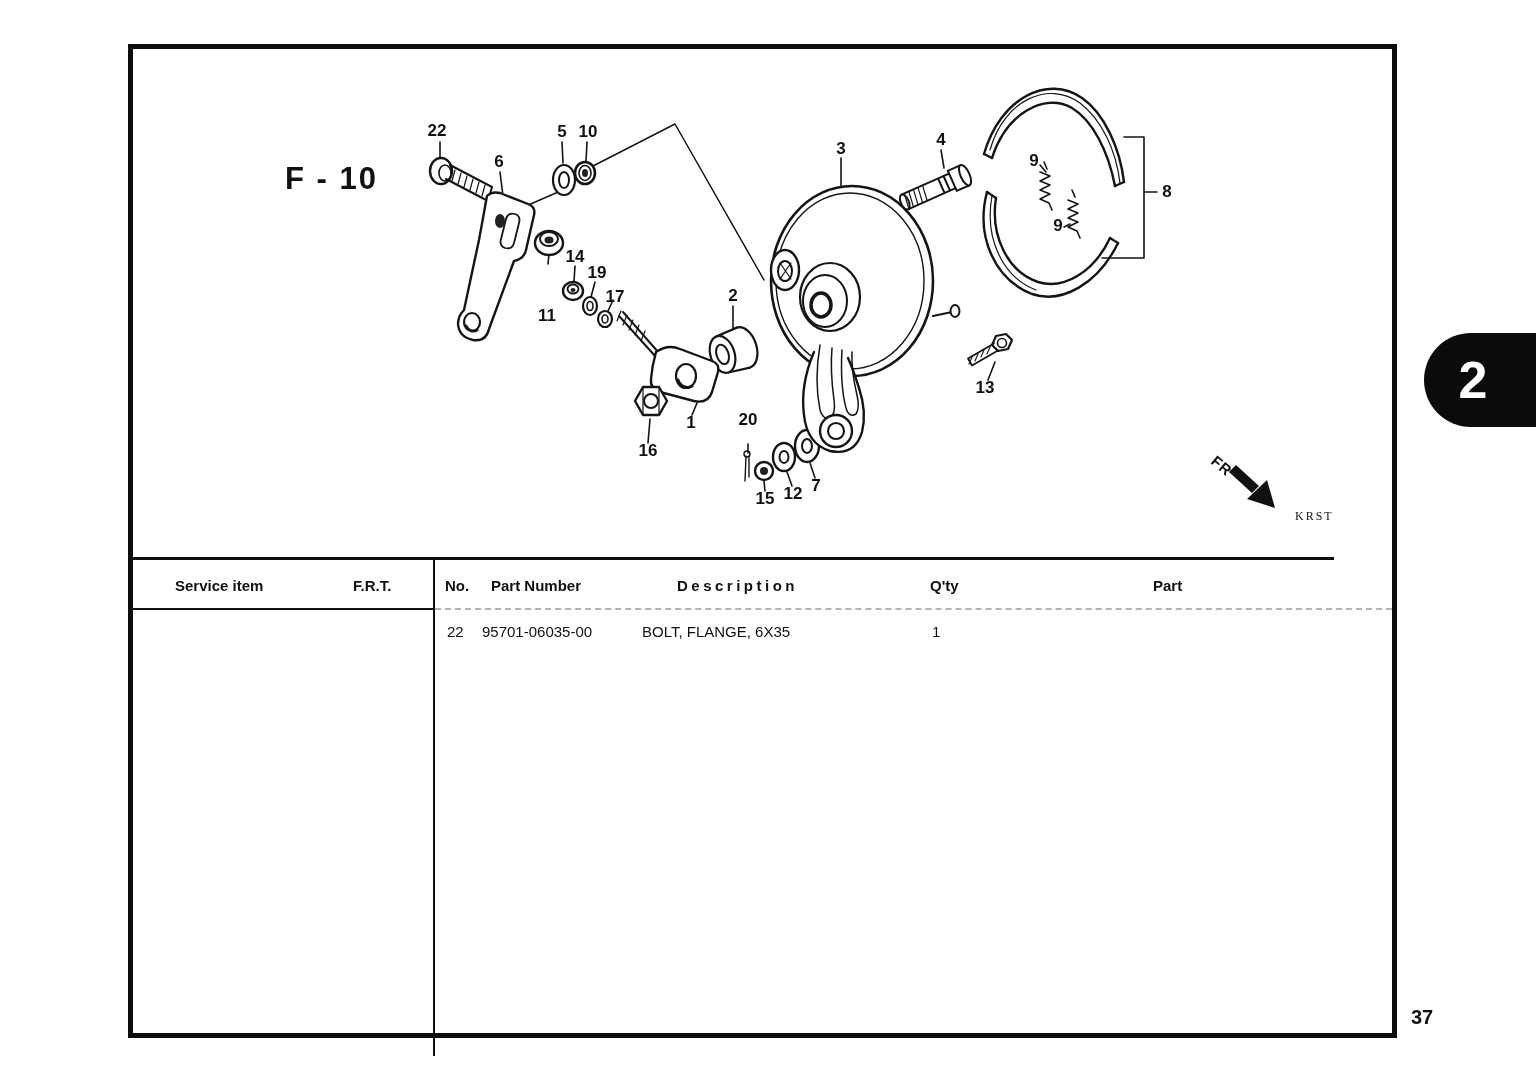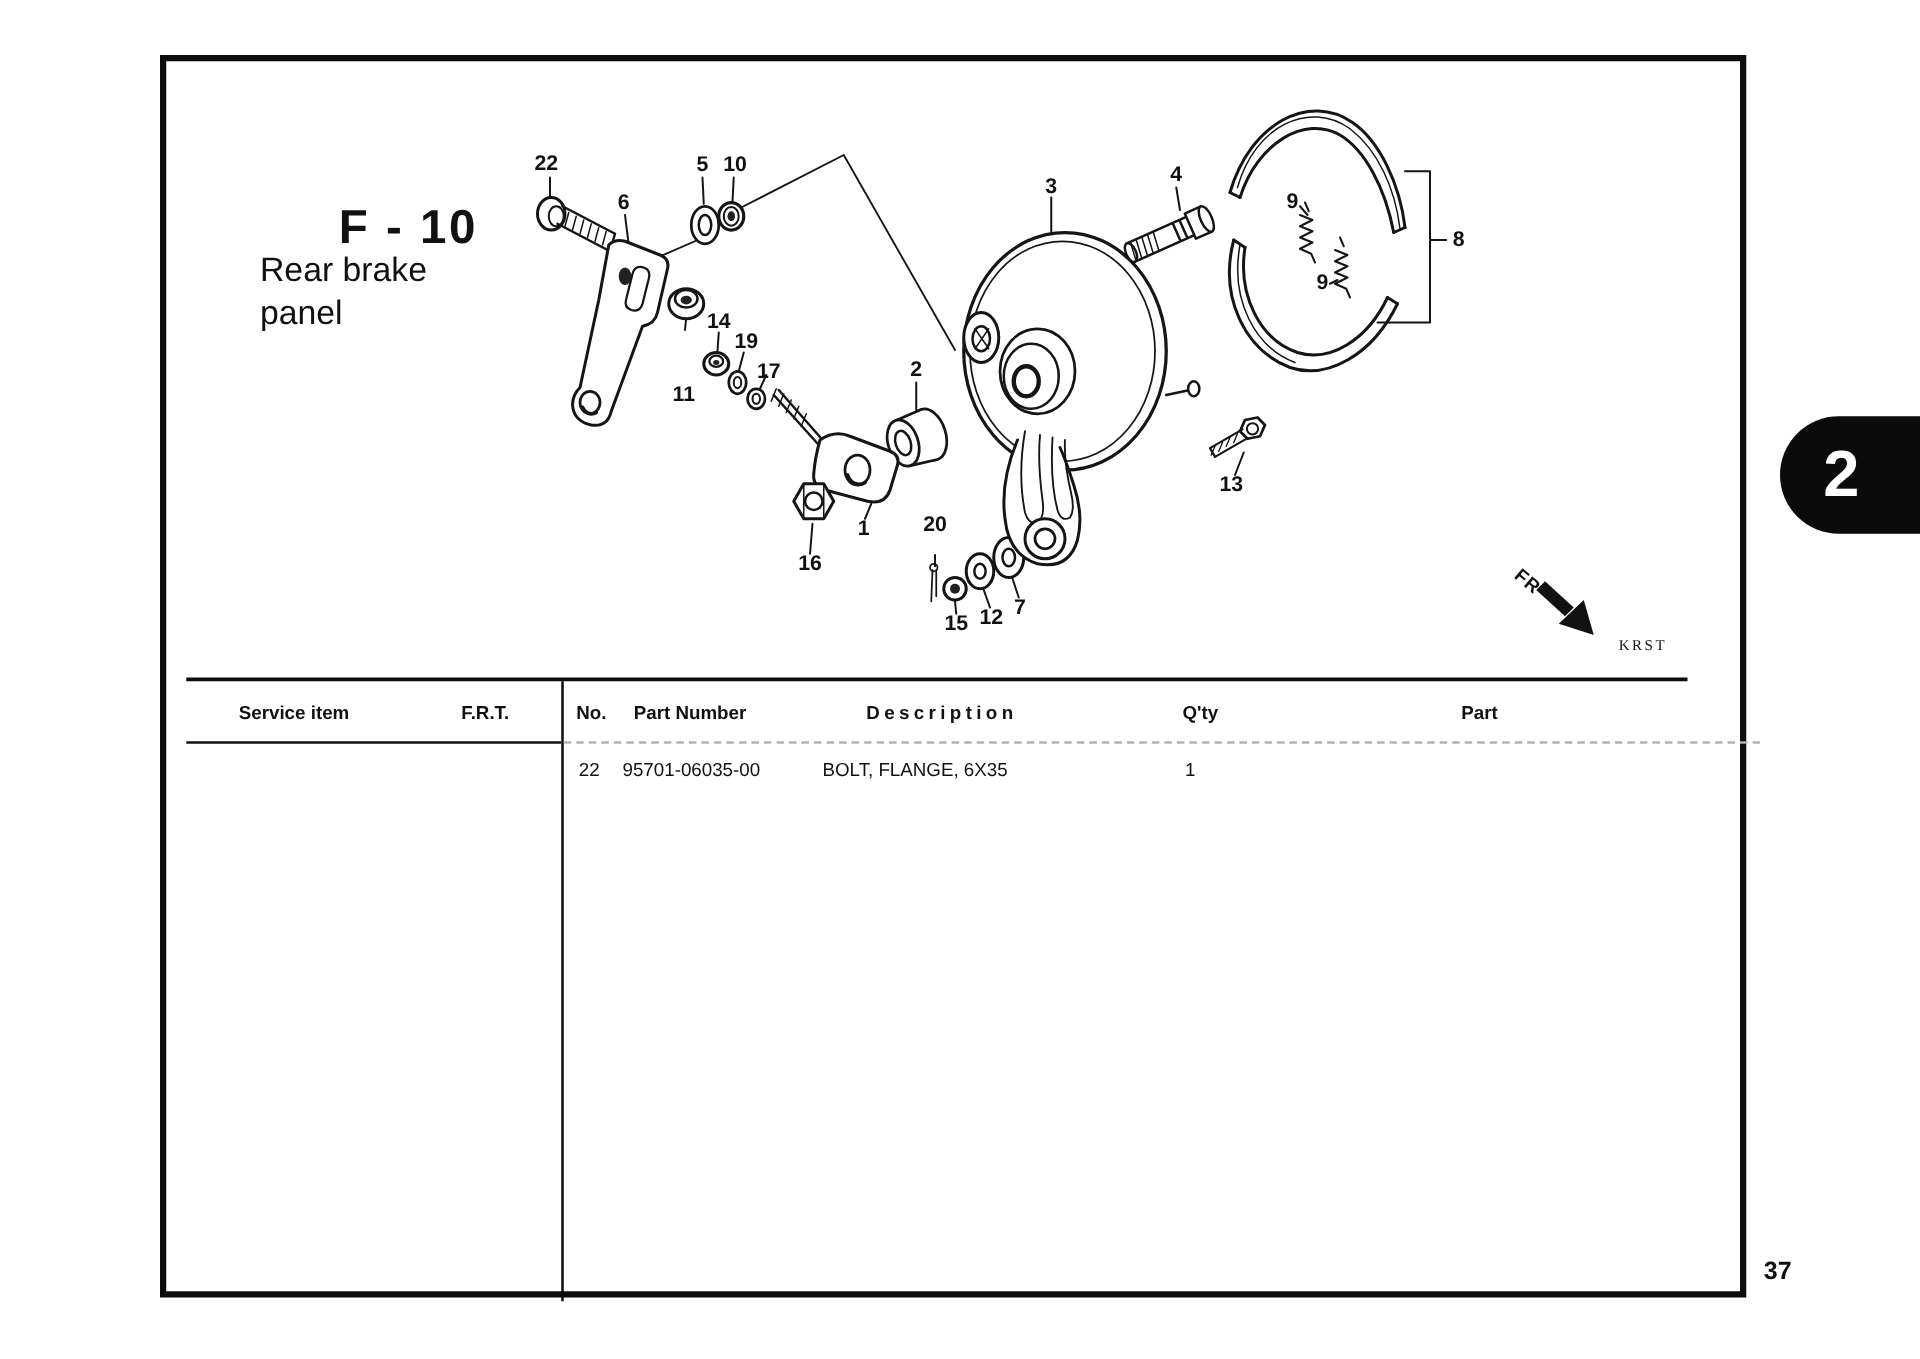--- a/index.html
+++ b/index.html
@@ -2,33 +2,33 @@
 <html><head>
 <meta charset="utf-8">
 <style>
   html,body{margin:0;padding:0;background:#fff;}
   body{width:1536px;height:1087px;position:relative;overflow:hidden;
        font-family:"Liberation Sans","DejaVu Sans",sans-serif;color:#111;}
   
   #frame{position:absolute;left:128px;top:44px;width:1259px;height:984px;
          border:5px solid #0d0d0d;background:#fff;}
   
-  #fig-code{position:absolute;left:138px;top:112px;font-size:38px;font-weight:bold;letter-spacing:2px;}
+  #fig-code{position:absolute;left:152px;top:112px;font-size:31px;font-weight:bold;letter-spacing:2px;}
   #fig-title{position:absolute;left:75px;top:150px;font-size:27px;line-height:34px;}
   #fig-title span{display:block;}
   
   #diagram{position:absolute;left:0;top:0;width:1259px;height:488px;}
   .co{position:absolute;transform:translate(-50%,-50%);font-size:17px;font-weight:bold;
       white-space:nowrap;}
   #fr-label{position:absolute;left:1078px;top:408px;font-size:15px;font-weight:bold;
             letter-spacing:1px;transform:rotate(40deg);}
   #plate-code{position:absolute;left:1162px;top:460px;font-size:12px;letter-spacing:2px;
               font-family:"Liberation Serif","DejaVu Serif",serif;}
   
-  #table{position:absolute;left:0;top:493px;width:1201px;height:496px;border-top:3px solid #0d0d0d;margin-left:16px;}
+  #table{position:absolute;left:0;top:508px;width:1201px;height:496px;border-top:3px solid #0d0d0d;}
   #col-divider{position:absolute;left:300px;top:0;width:2px;height:496px;background:#0d0d0d;}
   .hdr{position:absolute;top:17px;font-size:15px;font-weight:bold;white-space:nowrap;}
   #h-frt{left:220px;width:75px;text-align:left;}
   #h-desc{letter-spacing:3.5px;}
   #rule-left{position:absolute;left:0;top:48px;width:300px;height:2px;background:#111;}
   #rule-right{position:absolute;left:302px;top:48px;width:957px;height:0;
               border-top:2px dashed #b3b3b3;}
   .cell{position:absolute;top:63px;font-size:15px;white-space:nowrap;}
   
   #page-num{position:absolute;left:1411px;top:1006px;font-size:20px;font-weight:bold;}
@@ -36,24 +36,20 @@
                border-radius:47px 0 0 47px;display:flex;align-items:center;justify-content:center;
                padding-right:14px;box-sizing:border-box;}
   #section-tab span{color:#fff;font-size:52px;font-weight:bold;}
 </style>
 </head>
 <body>
 
 <div id="frame">
 
   <div id="fig-code">F - 10</div>
-  <div id="fig-title">
-    <span>Rear brake</span>
-    <span>panel</span>
-  </div>
 
   <svg id="diagram" viewBox="133 49 1259 488" xmlns="http://www.w3.org/2000/svg">
     <g fill="none" stroke="#151515" stroke-width="2" stroke-linecap="round" stroke-linejoin="round">
 
       <path stroke-width="1.5" d="M675,124 L593,166 M675,124 L764,280 M572,186 L526,206"></path>
 
       <path stroke-width="1.6" d="M440,142 L440,158 M500,172 L503,196 M562,142 L563,163
         M587,142 L586,161 M548,264 L549,254 M575,266 L574,281 M595,282 L591,297
         M613,300 L608,311 M733,306 L733,329 M692,415 L697,403 M648,443 L650,419
         M748,444 L748,453 M765,491 L764,481 M792,486 L787,472 M815,478 L810,463

